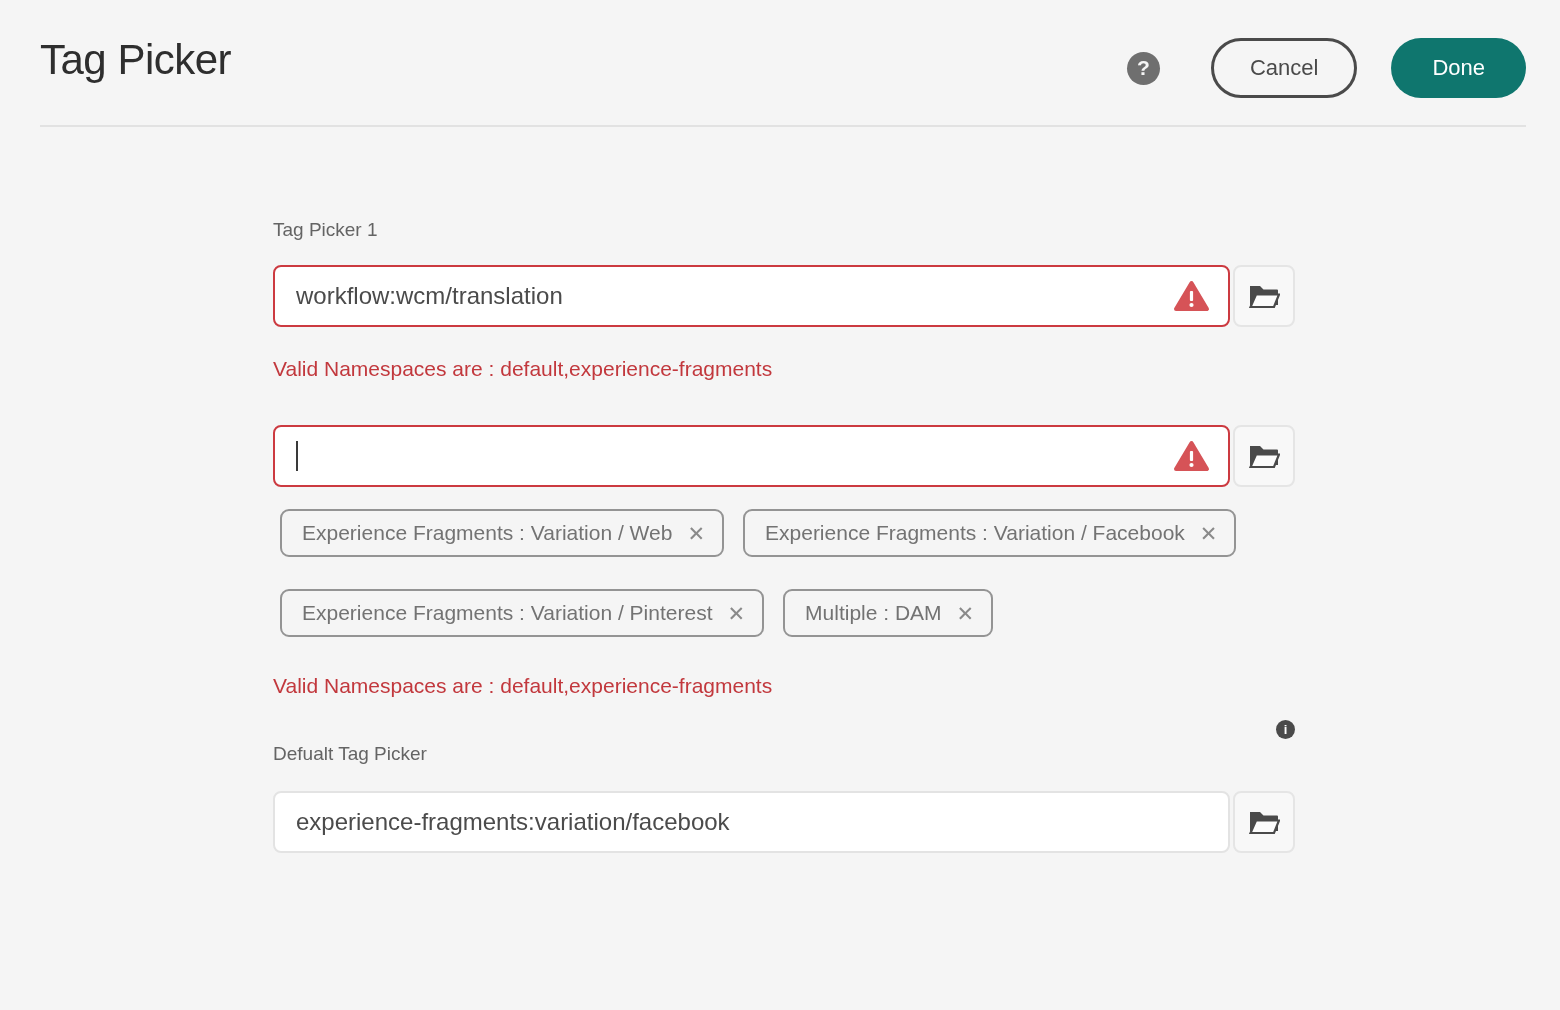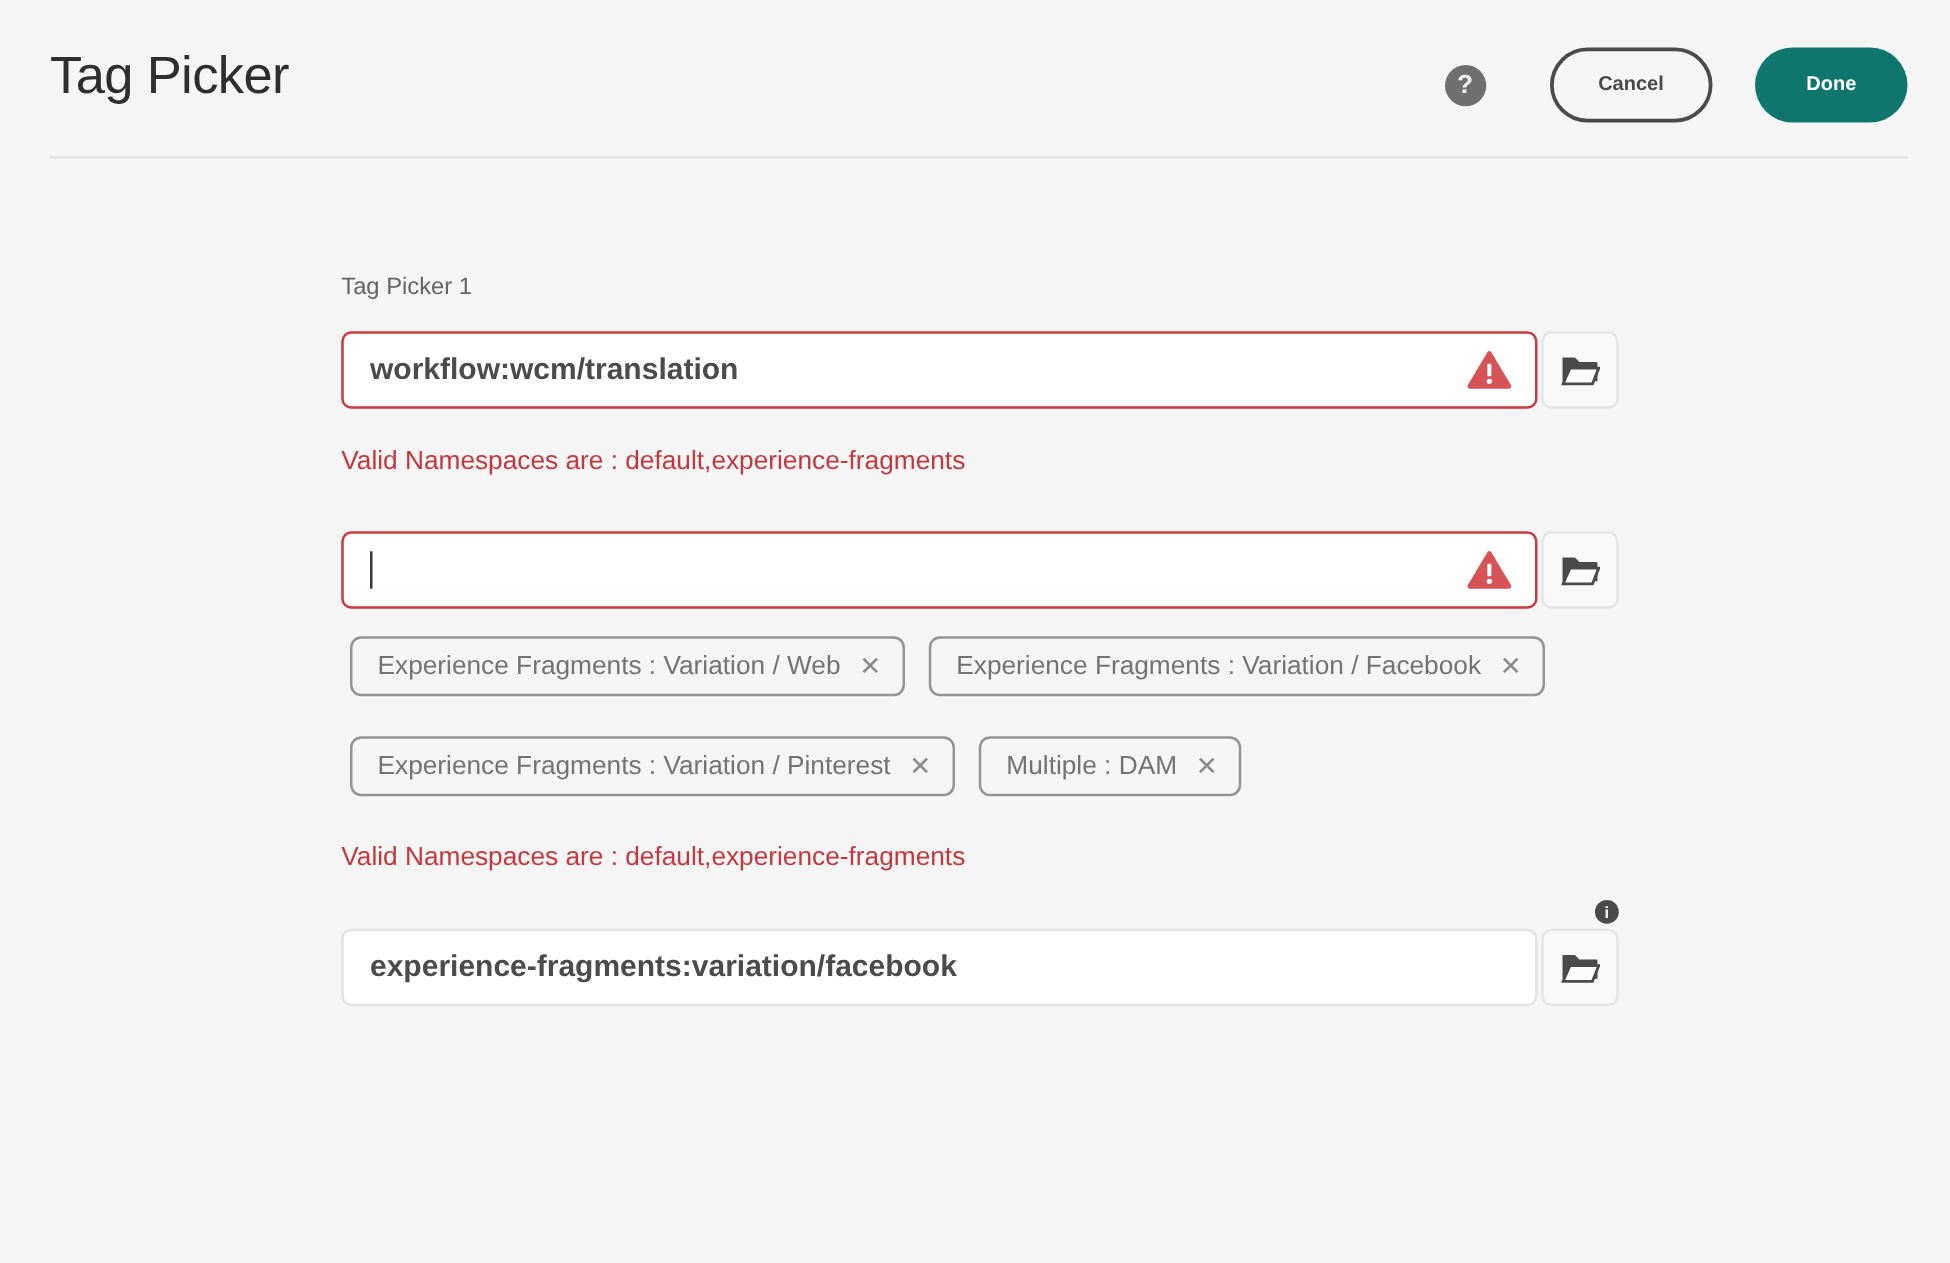--- a/index.html
+++ b/index.html
@@ -36,22 +36,22 @@
     color: #f5f5f5;
     font-size: 21px;
     font-weight: 700;
     display: flex; align-items: center; justify-content: center;
     cursor: pointer;
     margin-right: 51px;
   }
   .btn {
     height: 60px;
     border-radius: 30px;
-    font-size: 16px;
-    font-weight: 700;
+    font-size: 22px;
+    font-weight: 400;
     font-family: inherit;
     cursor: pointer;
     display: inline-flex; align-items: center; justify-content: center;
   }
   .btn-cancel {
     background: transparent;
     border: 3px solid #4a4a4a;
     color: #4a4a4a;
     padding: 0 36px;
     margin-right: 34px;
@@ -90,21 +90,20 @@
   .text-input {
     width: 100%; height: 100%;
     border: 2px solid #e3e3e3;
     border-radius: 8px;
     background: #ffffff;
     font-family: inherit;
     font-size: 24px;
     color: #4b4b4b;
     padding: 0 64px 0 21px;
     outline: none;
-    font-weight: bold;
   }
   .invalid .text-input { border-color: #cc3a40; }
   .alert-icon {
     position: absolute;
     right: 20px; top: 50%;
     transform: translateY(-50%);
     width: 37px; height: 32px;
     display: none;
   }
   .invalid .alert-icon { display: block; }
@@ -260,20 +259,21 @@
     </div>
 
     <div class="error-text">Valid Namespaces are : default,experience-fragments</div>
   </div>
 
   <div class="info-row">
     <div class="info-icon">i</div>
   </div>
 
   <div class="sec3">
+    <div class="field-label">Defualt Tag Picker</div>
     <div class="input-row">
       <div class="input-wrap">
         <input class="text-input" type="text" value="experience-fragments:variation/facebook" style="">
       </div>
       <div class="folder-btn">
         <svg width="31" height="25" viewBox="0 0 31 25">
           <path d="M1 2 h10 l3.5 3.5 H28 a1 1 0 0 1 1 1 V21 H1 z" fill="#4a4a4a"></path>
           <path d="M7 10.5 H30 L25 23 H1.5 z" fill="#fcfcfc" stroke="#4a4a4a" stroke-width="2.2" stroke-linejoin="miter"></path>
         </svg>
       </div>

